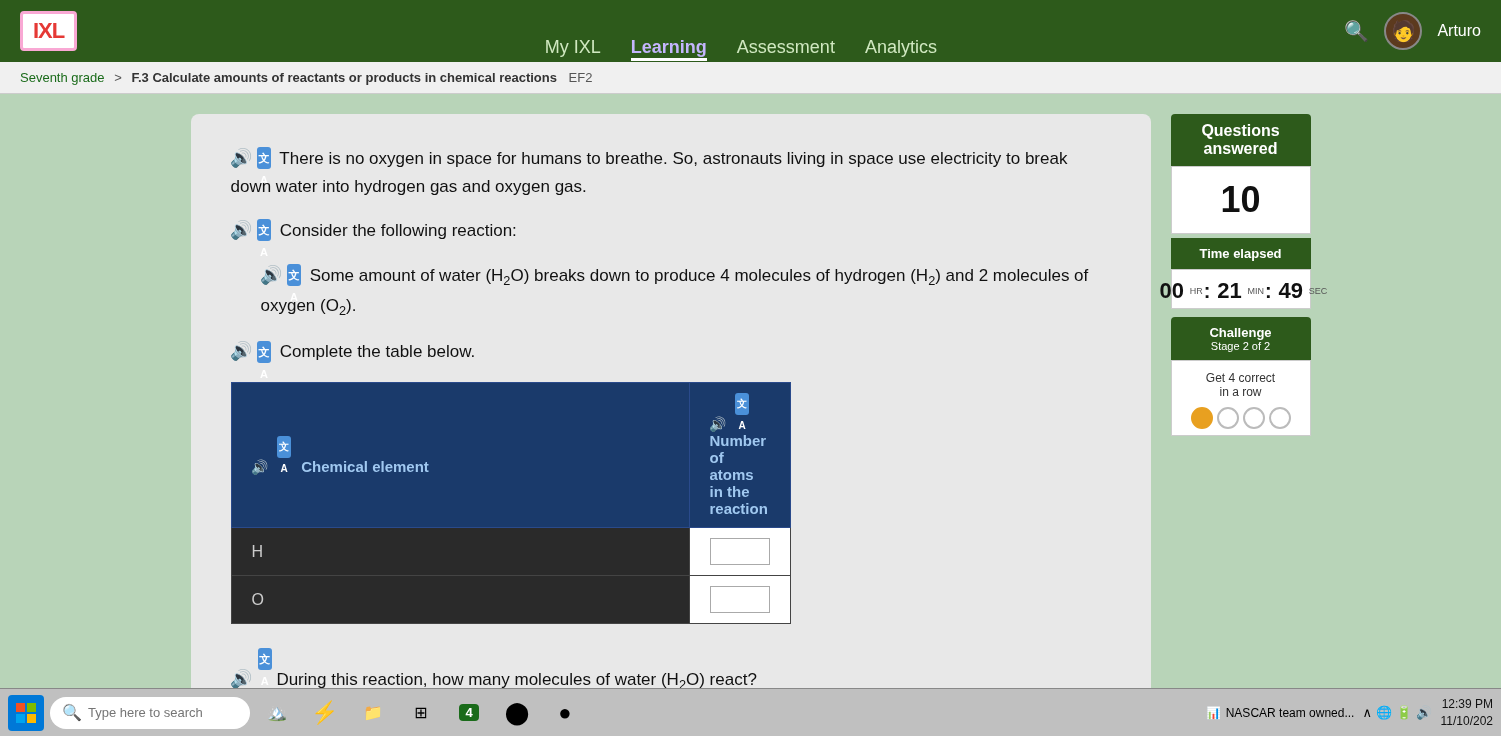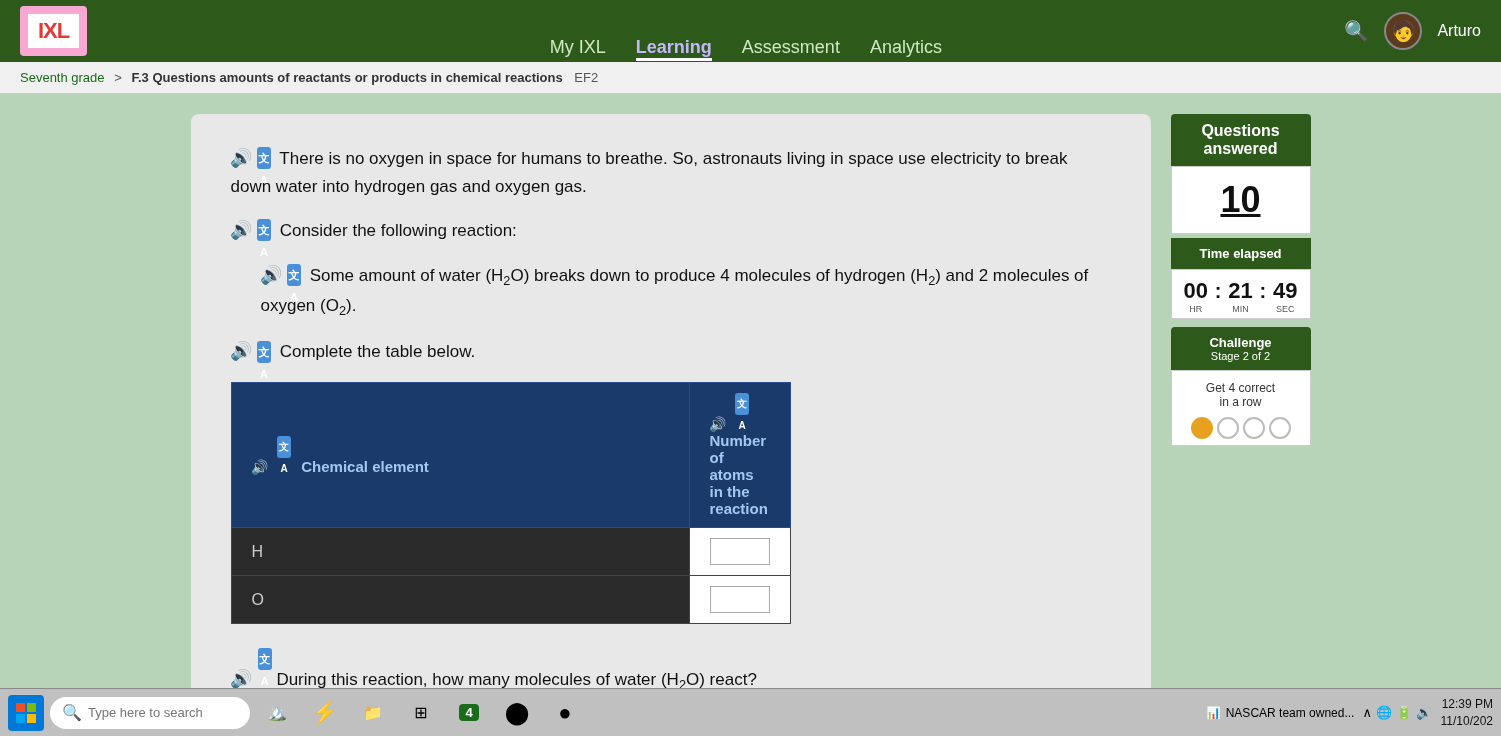--- a/index.html
+++ b/index.html
@@ -14,21 +14,21 @@
       padding: 0 20px;
       gap: 30px;
     }
     .ixl-logo {
       background: #fff;
       color: #e53935;
       font-weight: 900;
       font-size: 22px;
       padding: 4px 10px;
       border-radius: 4px;
-      border: 8px solid #f9a8d4;
+      border: 3px solid #f9a8d4;
       letter-spacing: -1px;
     }
     .nav-links {
       display: flex;
       gap: 30px;
       margin-left: 60px;
       flex: 1;
       justify-content: center;
     }
     .nav-link {
@@ -214,21 +214,20 @@
       border-radius: 4px 4px 0 0;
     }
     .stat-value {
       background: #fff;
       color: #111;
       text-align: center;
       font-size: 36px;
       font-weight: bold;
       padding: 12px 0;
       border: 1px solid #ccc;
-      text-decoration: underline;
     }
     .stat-box-time {
       background: #2d5a1b;
       color: #fff;
       text-align: center;
       padding: 8px 10px;
       font-size: 13px;
       font-weight: bold;
       margin-top: 4px;
     }
@@ -236,21 +235,21 @@
       background: #fff;
       display: flex;
       justify-content: center;
       align-items: flex-start;
       gap: 0;
       padding: 8px 4px 4px 4px;
       border: 1px solid #ccc;
     }
     .time-unit {
       display: flex;
-      flex-direction: column;
+      flex-direction: row;
       align-items: center;
     }
     .time-num {
       font-size: 22px;
       font-weight: bold;
       color: #111;
       min-width: 36px;
       text-align: center;
     }
     .time-label {
@@ -390,21 +389,21 @@
   <div class="nav-right">
     <span class="search-icon-nav">🔍</span>
     <div class="user-avatar">🧑</div>
     <span class="user-name">Arturo</span>
   </div>
 </div>
 
 <div class="breadcrumb-bar">
   <a>Seventh grade</a>
   <span class="sep">&gt;</span>
-  <span class="current">F.3 Questions amounts of reactants or products in chemical reactions</span>
+  <span class="current">F.3 Calculate amounts of reactants or products in chemical reactions</span>
   <span class="code">EF2</span>
 </div>
 
 <div class="main-area">
 
   <div class="question-card">
 
     
     <div class="question-text">
       <span class="icon-group">

